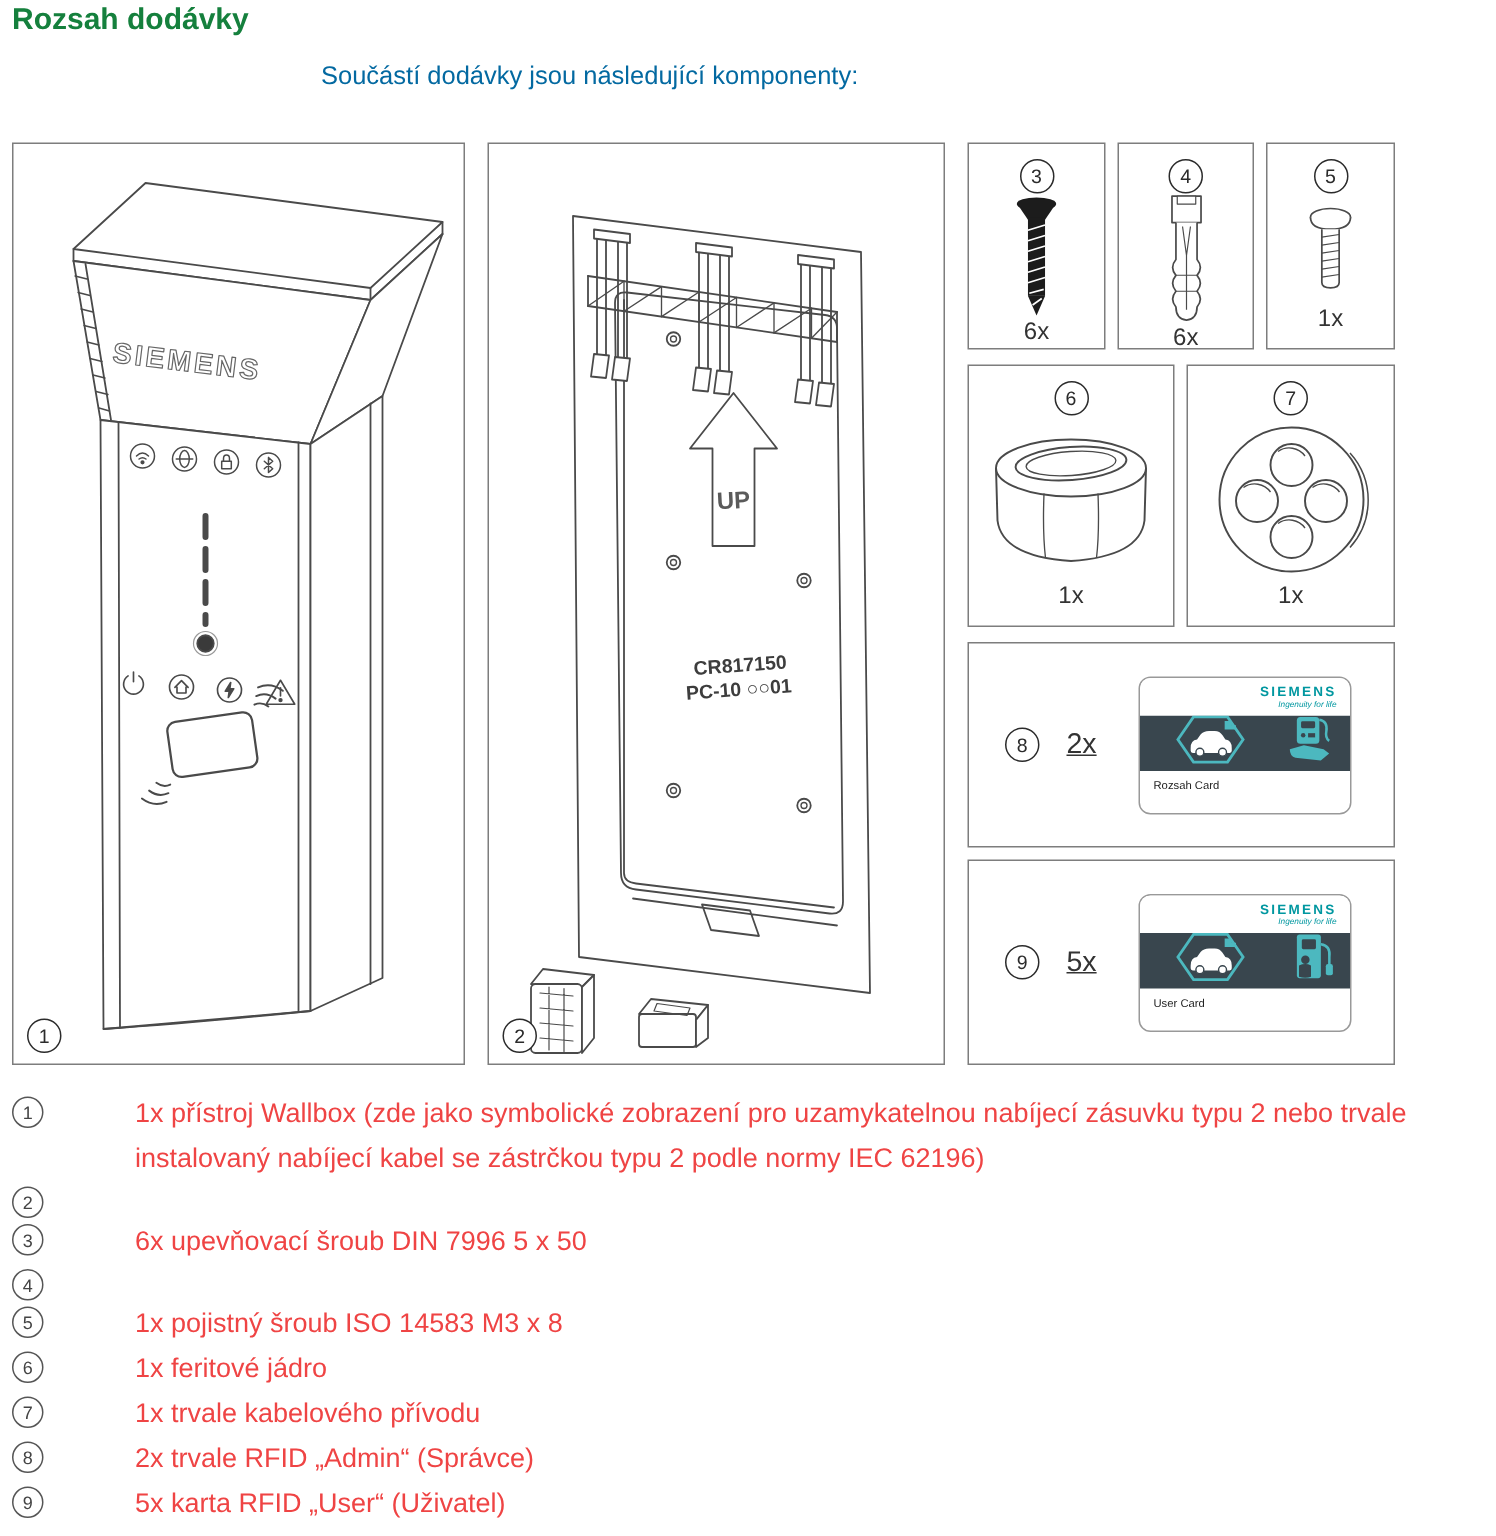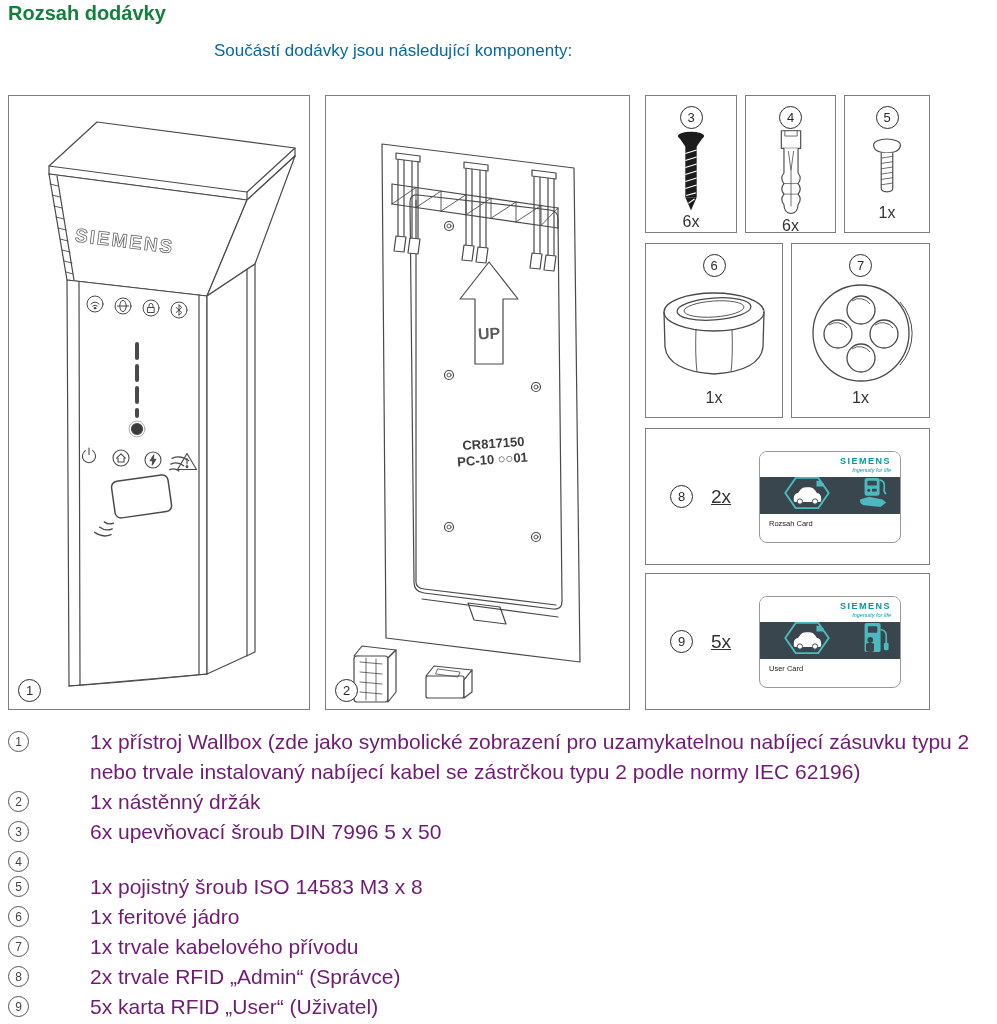--- a/index.html
+++ b/index.html
@@ -43,21 +43,21 @@
   .card-brand{position:absolute;right:9px;top:4px;font-size:9px;font-weight:bold;letter-spacing:1.5px;color:#0097a0;}
   .card-tagline{position:absolute;right:9px;top:15px;font-size:5.5px;font-style:italic;color:#0097a0;}
   .card-band{height:37px;background:#39464e;display:flex;align-items:center;}
   .card-band .hexwrap{margin-left:22px;}
   .card-band .iconwrap{margin-left:26px;}
   .card-bottom{flex:1;font-size:7.5px;color:#222;padding:5px 0 0 9px;}
   .legend{position:absolute;left:8px;top:727px;width:985px;}
   .legend-row{display:flex;margin:0;}
   .legend-num{width:82px;flex:0 0 82px;padding-top:4px;}
   .legend-num .cnum{width:19px;height:19px;border-width:1.2px;border-color:#555;color:#444;font-size:12px;}
-  .legend-text{font-size:21px;line-height:30px;color:#701a75;max-width:903px;}
+  .legend-text{font-size:18px;line-height:30px;color:#ef4444;max-width:903px;}
 </style>
 </head>
 <body>
 
 <div class="page-title">Rozsah dodávky</div>
 <div class="intro">Součástí dodávky jsou následující komponenty:</div>
 
 <div class="figure">
 
   <div class="box panel1">
@@ -404,21 +404,20 @@
 
 </div>
 
 <div class="legend">
   <div class="legend-row">
     <span class="legend-num"><span class="cnum">1</span></span>
     <span class="legend-text">1x přístroj Wallbox (zde jako symbolické zobrazení pro uzamykatelnou nabíjecí zásuvku typu 2 nebo trvale instalovaný nabíjecí kabel se zástrčkou typu 2 podle normy IEC 62196)</span>
   </div>
   <div class="legend-row">
     <span class="legend-num"><span class="cnum">2</span></span>
-    <span class="legend-text">1x nástěnný držák</span>
   </div>
   <div class="legend-row">
     <span class="legend-num"><span class="cnum">3</span></span>
     <span class="legend-text">6x upevňovací šroub DIN 7996 5 x 50</span>
   </div>
   <div class="legend-row">
     <span class="legend-num"><span class="cnum">4</span></span>
   </div>
   <div class="legend-row">
     <span class="legend-num"><span class="cnum">5</span></span>

